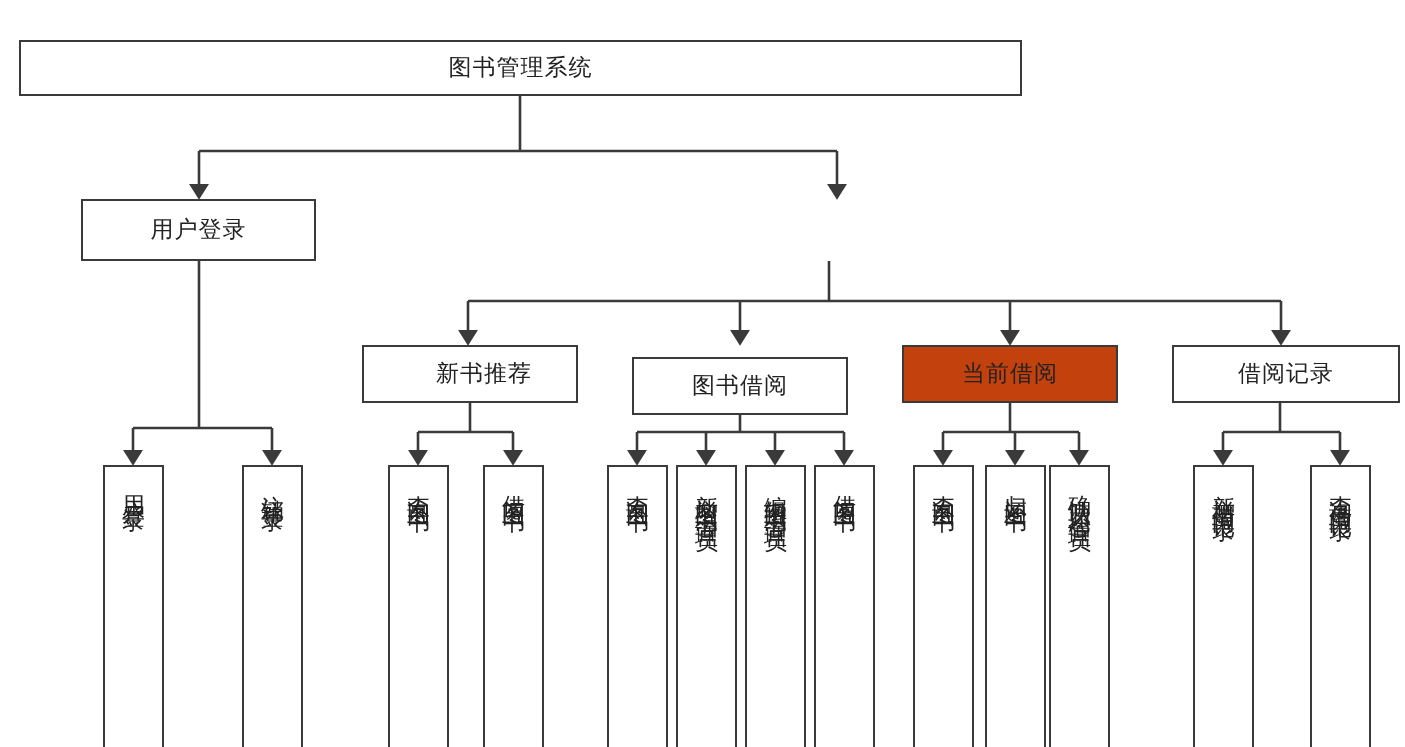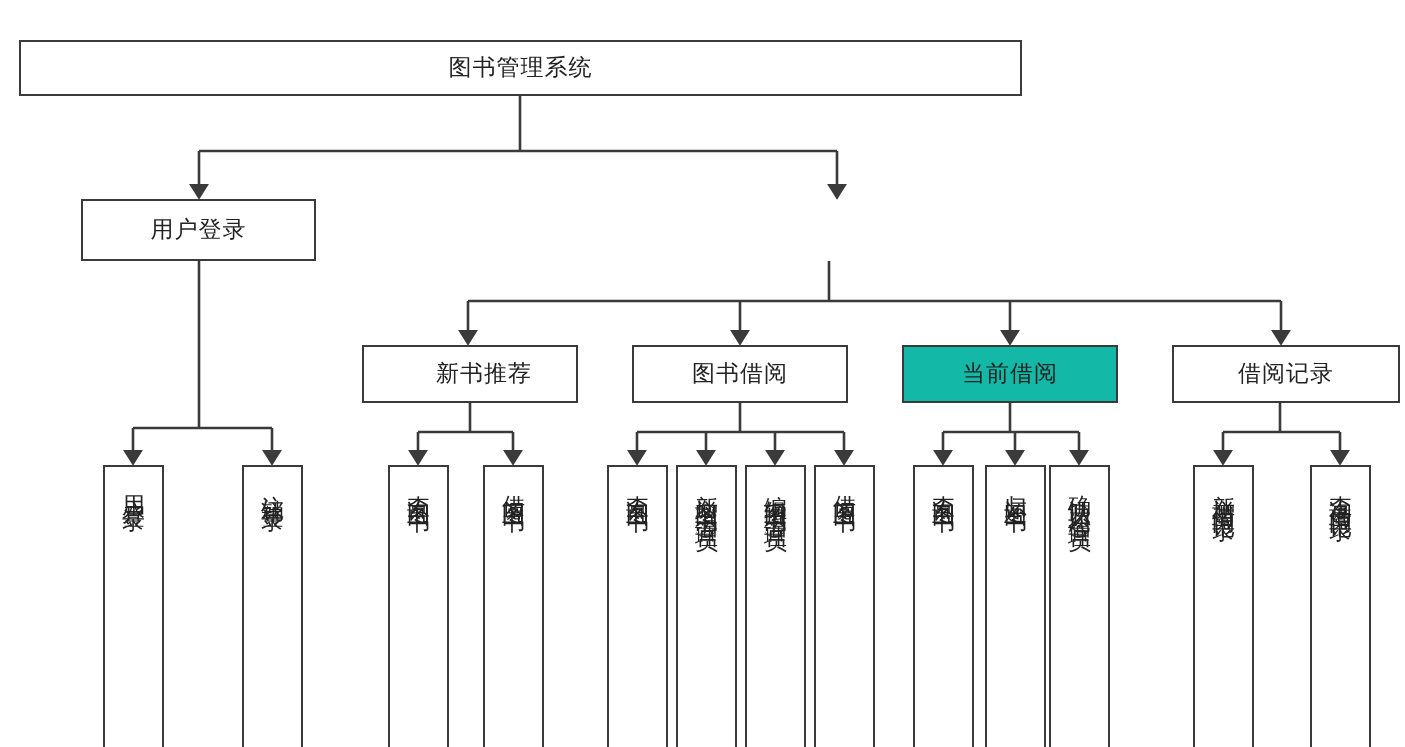--- a/index.html
+++ b/index.html
@@ -132,24 +132,24 @@
     <span class="label">图书管理系统</span>
   </div>
 
   <div class="node horizontal" style="left: 81px; top: 171px; width: 235px; height: 62px; border-color: rgb(58, 58, 58); background: rgb(255, 255, 255); color: rgb(34, 34, 34);">
     <span class="label">用户登录</span>
   </div>
 
   <div class="node horizontal" style="left: 362px; top: 317px; width: 216px; height: 58px; border-color: rgb(58, 58, 58); background: rgb(255, 255, 255); color: rgb(34, 34, 34); padding-left: 28px;">
     <span class="label">新书推荐</span>
   </div>
-  <div class="node horizontal" style="left: 632px; top: 317px; width: 216px; height: 58px; border-color: rgb(58, 58, 58); background: rgb(255, 255, 255); color: rgb(34, 34, 34);">
+  <div class="node horizontal" style="left: 632px; top: 329px; width: 216px; height: 58px; border-color: rgb(58, 58, 58); background: rgb(255, 255, 255); color: rgb(34, 34, 34);">
     <span class="label">图书借阅</span>
   </div>
-  <div class="node horizontal" style="left: 902px; top: 317px; width: 216px; height: 58px; border-color: rgb(58, 58, 58); background: #14b8a6; color: rgb(34, 34, 34);">
+  <div class="node horizontal" style="left: 902px; top: 317px; width: 216px; height: 58px; border-color: rgb(58, 58, 58); background: #c2410c; color: rgb(34, 34, 34);">
     <span class="label">当前借阅</span>
   </div>
   <div class="node horizontal" style="left: 1172px; top: 317px; width: 228px; height: 58px; border-color: rgb(58, 58, 58); background: rgb(255, 255, 255); color: rgb(34, 34, 34);">
     <span class="label">借阅记录</span>
   </div>
 
   <div class="node vertical" style="left: 103px; top: 437px; width: 61px; height: 298px; border-color: rgb(58, 58, 58); background: rgb(255, 255, 255); color: rgb(34, 34, 34);">
     <span class="label">用户登录</span>
   </div>
   <div class="node vertical" style="left: 242px; top: 437px; width: 61px; height: 298px; border-color: rgb(58, 58, 58); background: rgb(255, 255, 255); color: rgb(34, 34, 34);">

